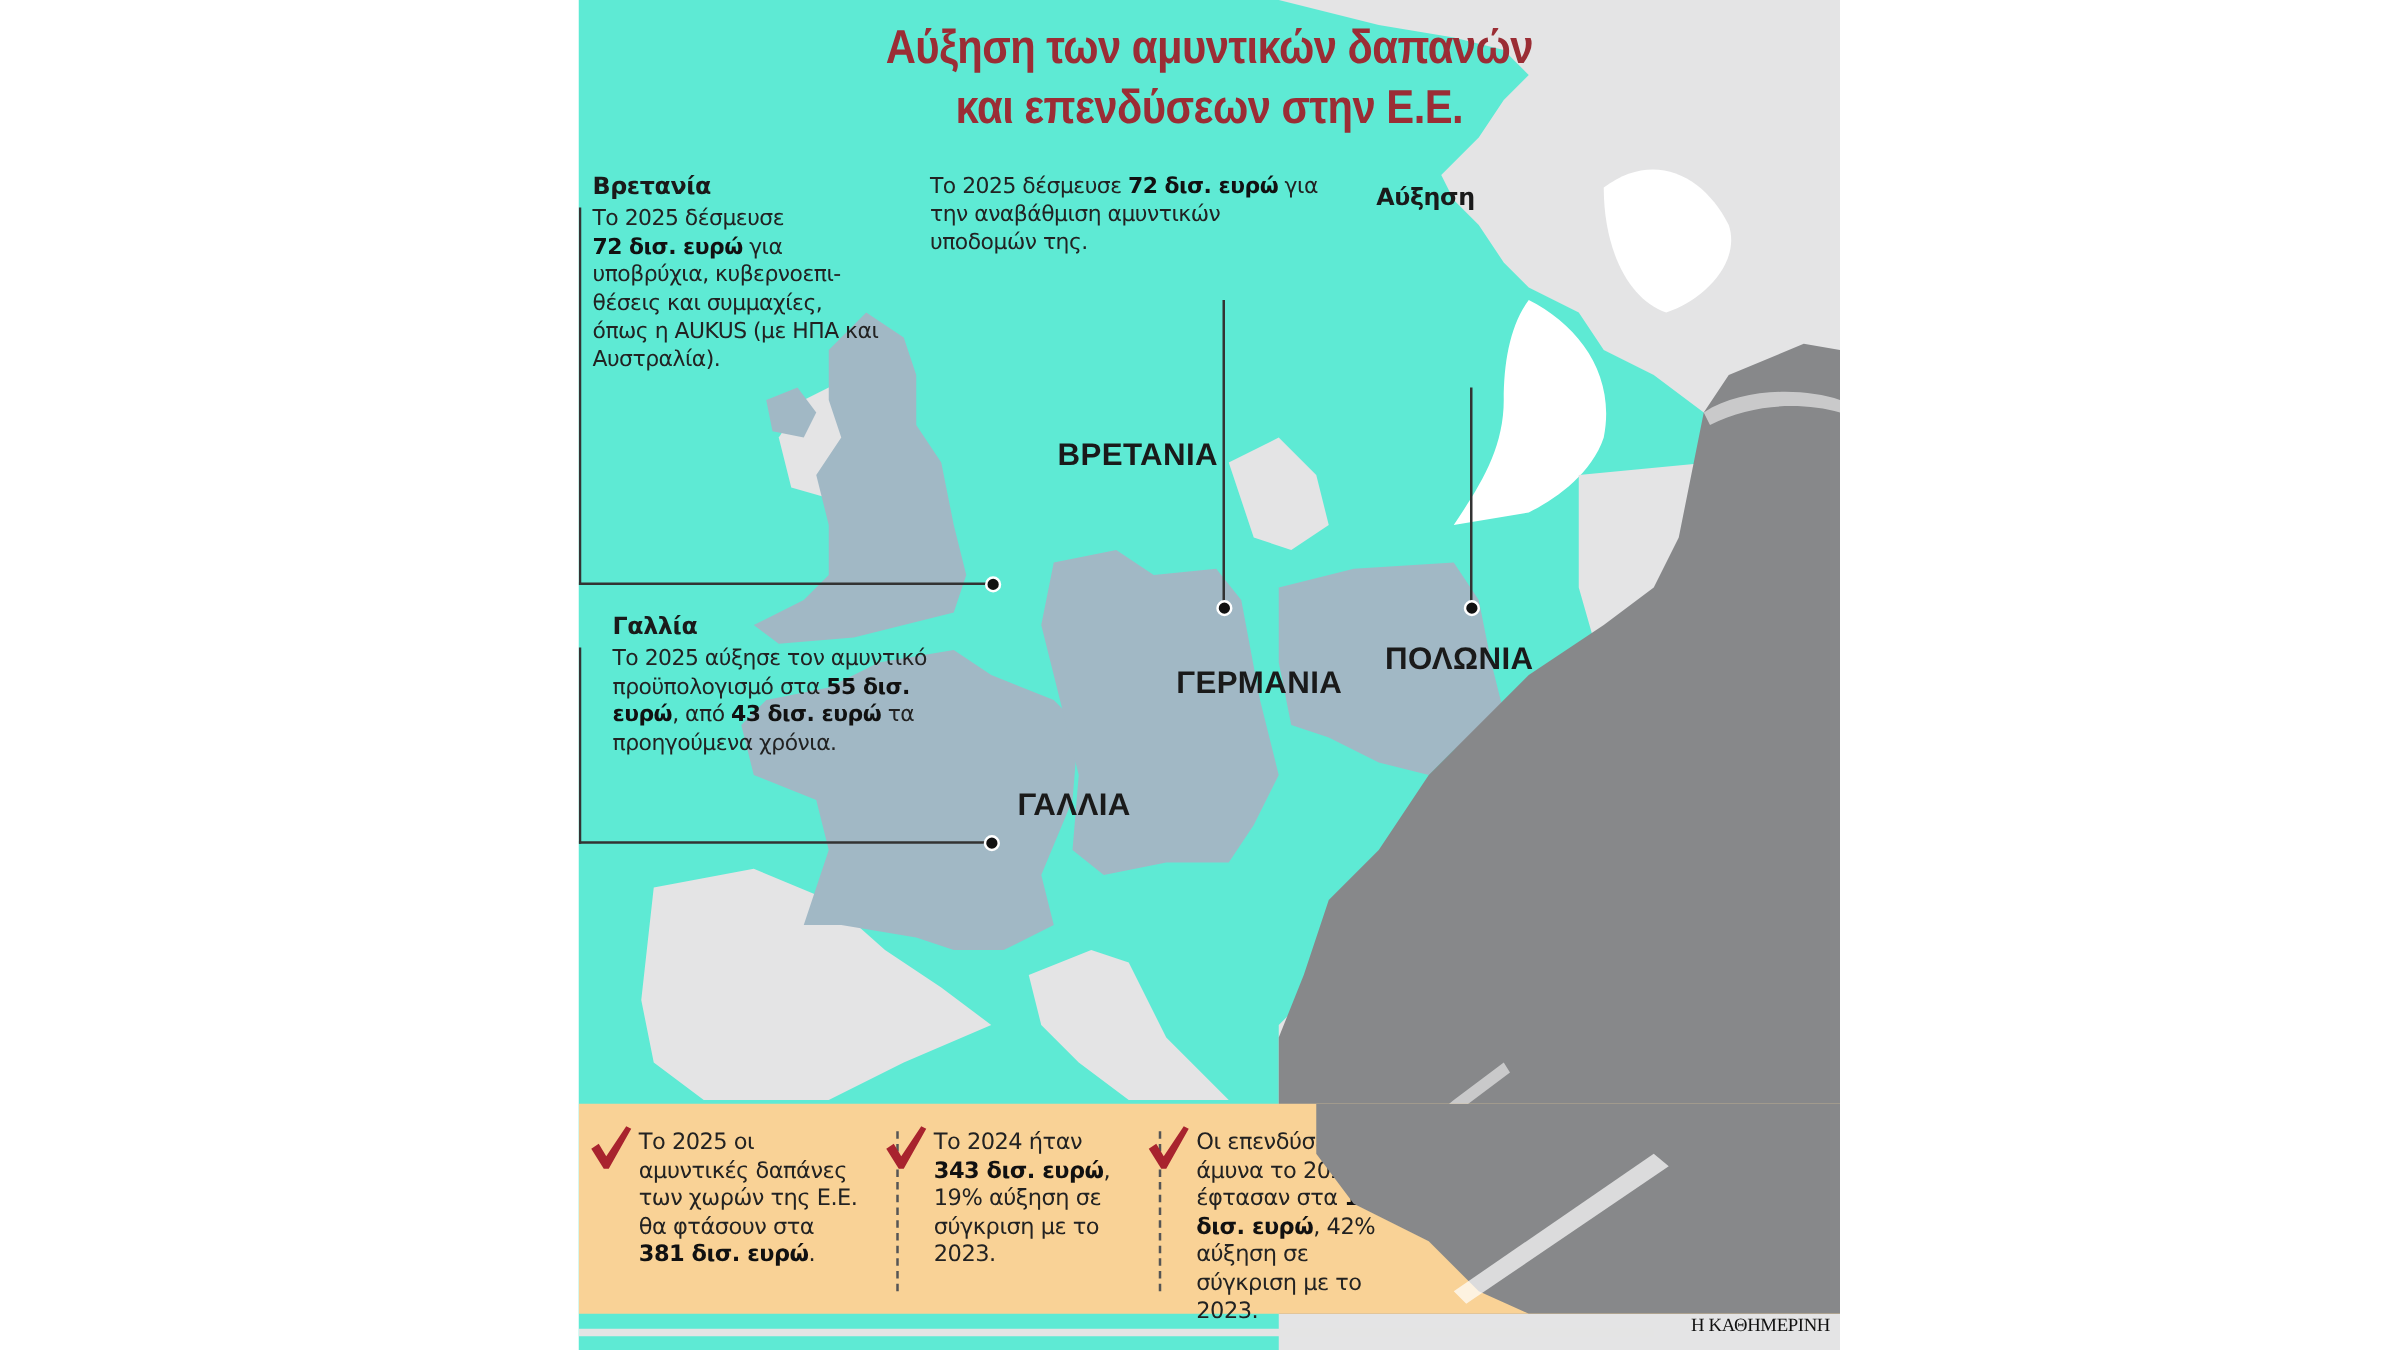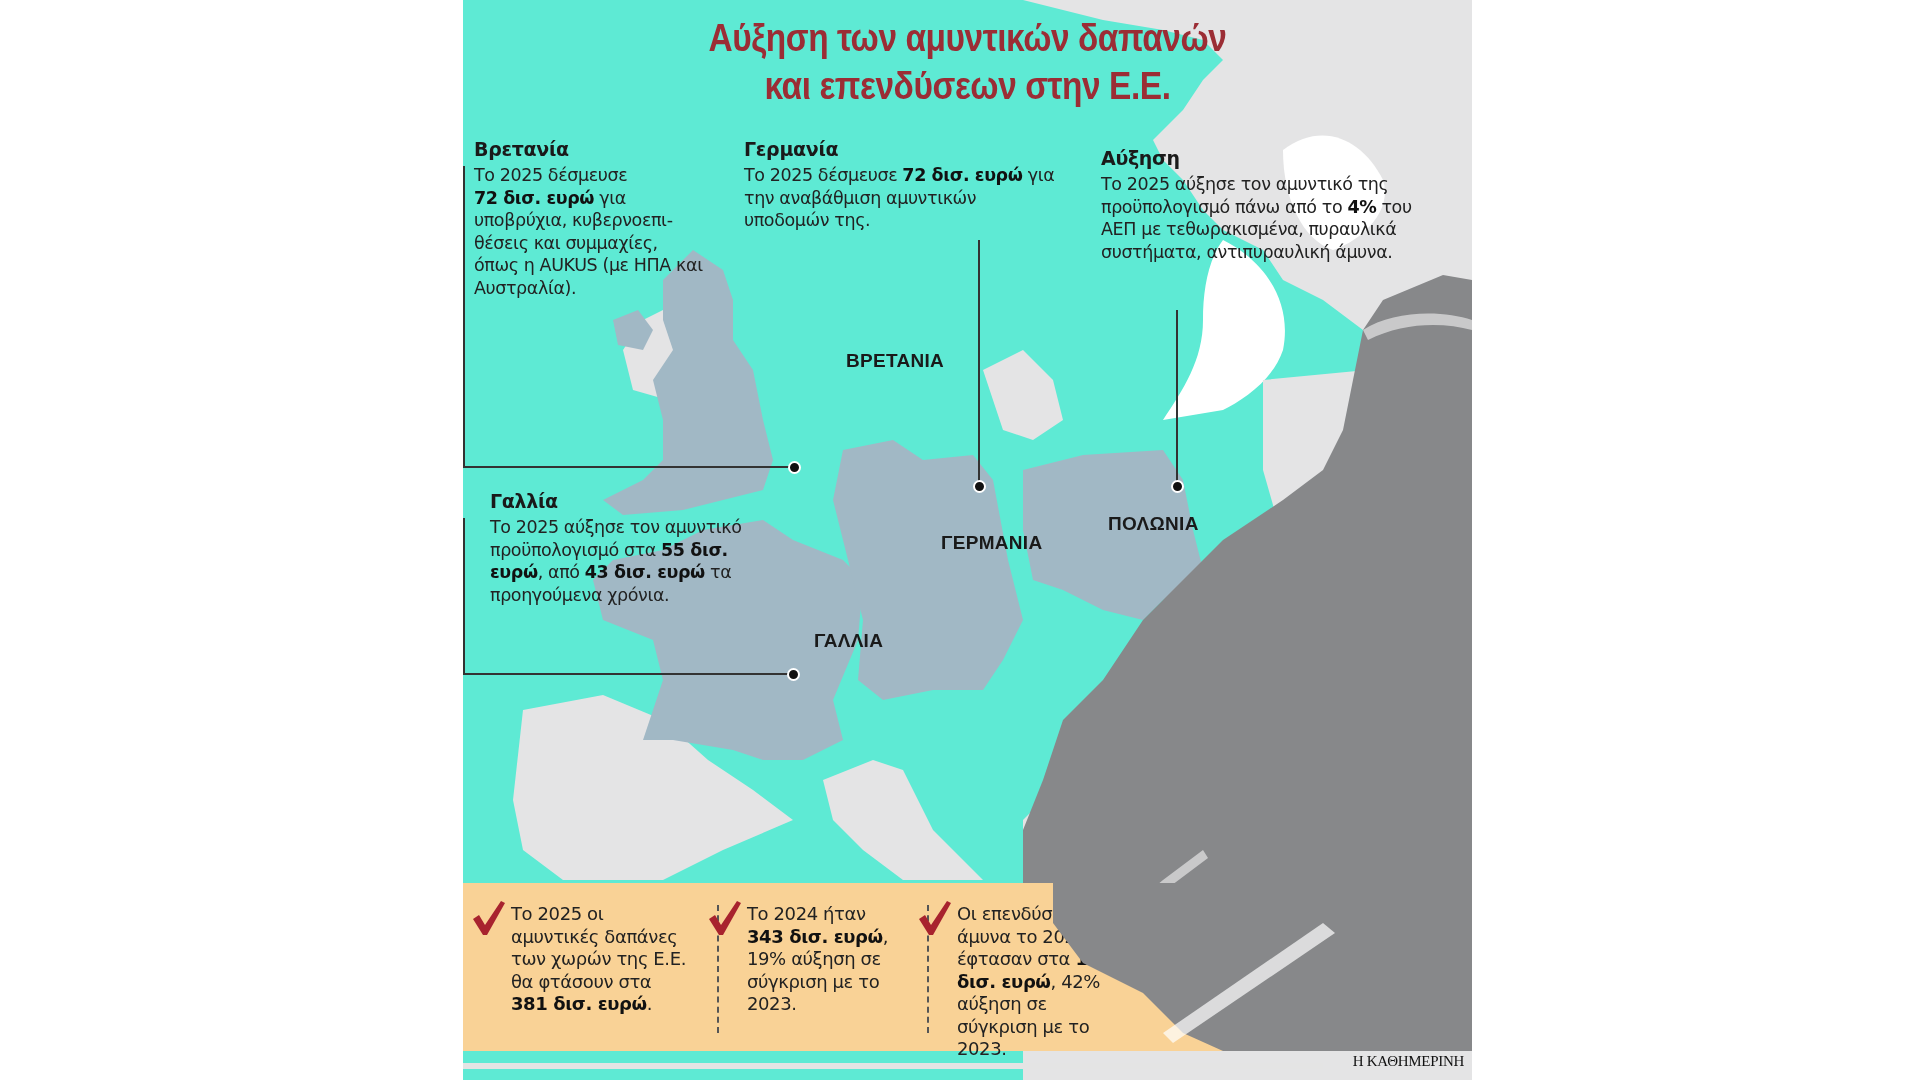--- a/index.html
+++ b/index.html
@@ -9,21 +9,21 @@
   .map-svg { position:absolute; left:0; top:0; width:1009px; height:1080px; }
   .title { position:absolute; left:0; width:1009px; top:14px; text-align:center;
            font-family:"Liberation Sans", sans-serif; font-weight:bold; color:var(--title-color);
            font-size:38px; line-height:48px; letter-spacing:-0.5px; transform:scaleX(0.88); transform-origin:center; }
   .block { position:absolute; font-family:"DejaVu Sans", sans-serif; }
   .block h3 { margin:0; font-size:19px; font-weight:bold; line-height:26px; letter-spacing:-0.3px; }
   .block p { margin:2px 0 0; font-size:17.5px; line-height:22.5px; letter-spacing:-0.4px; font-weight:normal; color:#222; }
   .block b { font-weight:bold; color:#111; }
   .leader { position:absolute; background:#333; }
   .dot { position:absolute; width:9px; height:9px; border-radius:50%; background:#111; border:2px solid #fff; }
-  .country-label { position:absolute; font-family:"Liberation Sans", sans-serif; font-weight:bold; font-size:19px; letter-spacing:0.3px; color:#1a1a1a; }
+  .country-label { position:absolute; font-family:"Liberation Sans", sans-serif; font-weight:bold; font-size:25px; letter-spacing:0.3px; color:#1a1a1a; }
   .panel { position:absolute; left:0; top:883px; width:1009px; height:168px; background:var(--panel-color); }
   .fact { position:absolute; top:20px; }
   .fact .check { position:absolute; left:-40px; top:-4px; width:36px; height:40px; }
   .fact p { margin:0; font-size:18px; line-height:22.5px; letter-spacing:-0.4px; color:#222; }
   .fact b { color:#111; }
   .dash { position:absolute; top:22px; height:128px; border-left:2px dashed #555; }
   .footer-bar { position:absolute; left:0; top:1063px; width:860px; height:6px; background:#e4e4e4; }
   .credit { position:absolute; right:8px; top:1053px; font-family:"Liberation Serif", serif; font-size:15px; letter-spacing:-0.3px; color:#111; }
 </style>
 </head>
@@ -70,29 +70,27 @@
 
   <div class="block" style="left:11px; top:136px; width:230px;">
     <h3>Βρετανία</h3>
     <p><span>Το 2025 δέσμευσε</span><br><b>72 δισ. ευρώ</b><span> για υποβρύχια, κυβερνοεπι-θέσεις και συμμαχίες, όπως η AUKUS (με ΗΠΑ και Αυστραλία).</span></p>
   </div>
   <div class="leader" style="left:0; top:166px; width:2px; height:302px;"></div>
   <div class="leader" style="left:0; top:466px; width:328px; height:2px;"></div>
   <div class="dot" style="left:325px; top:461px;"></div>
 
   <div class="block" style="left:281px; top:136px; width:320px;">
-    <h3>Γερμανία</h3>
     <p><span>Το 2025 δέσμευσε </span><b>72 δισ. ευρώ</b><span> για την αναβάθμιση αμυντικών υποδομών της.</span></p>
   </div>
   <div class="leader" style="left:515px; top:240px; width:2px; height:245px;"></div>
   <div class="dot" style="left:510px; top:480px;"></div>
 
   <div class="block" style="left:638px; top:145px; width:345px;">
     <h3>Αύξηση</h3>
-    <p><span>Το 2025 αύξησε τον αμυντικό της προϋπολογισμό πάνω από το </span><b>4%</b><span> του ΑΕΠ με τεθωρακισμένα, πυραυλικά συστήματα, αντιπυραυλική άμυνα.</span></p>
   </div>
   <div class="leader" style="left:713px; top:310px; width:2px; height:175px;"></div>
   <div class="dot" style="left:708px; top:480px;"></div>
 
   <div class="block" style="left:27px; top:488px; width:260px;">
     <h3>Γαλλία</h3>
     <p><span>Το 2025 αύξησε τον αμυντικό προϋπολογισμό στα </span><b>55 δισ. ευρώ</b><span>, από </span><b>43 δισ. ευρώ</b><span> τα προηγούμενα χρόνια.</span></p>
   </div>
   <div class="leader" style="left:0; top:518px; width:2px; height:157px;"></div>
   <div class="leader" style="left:0; top:673px; width:327px; height:2px;"></div>

